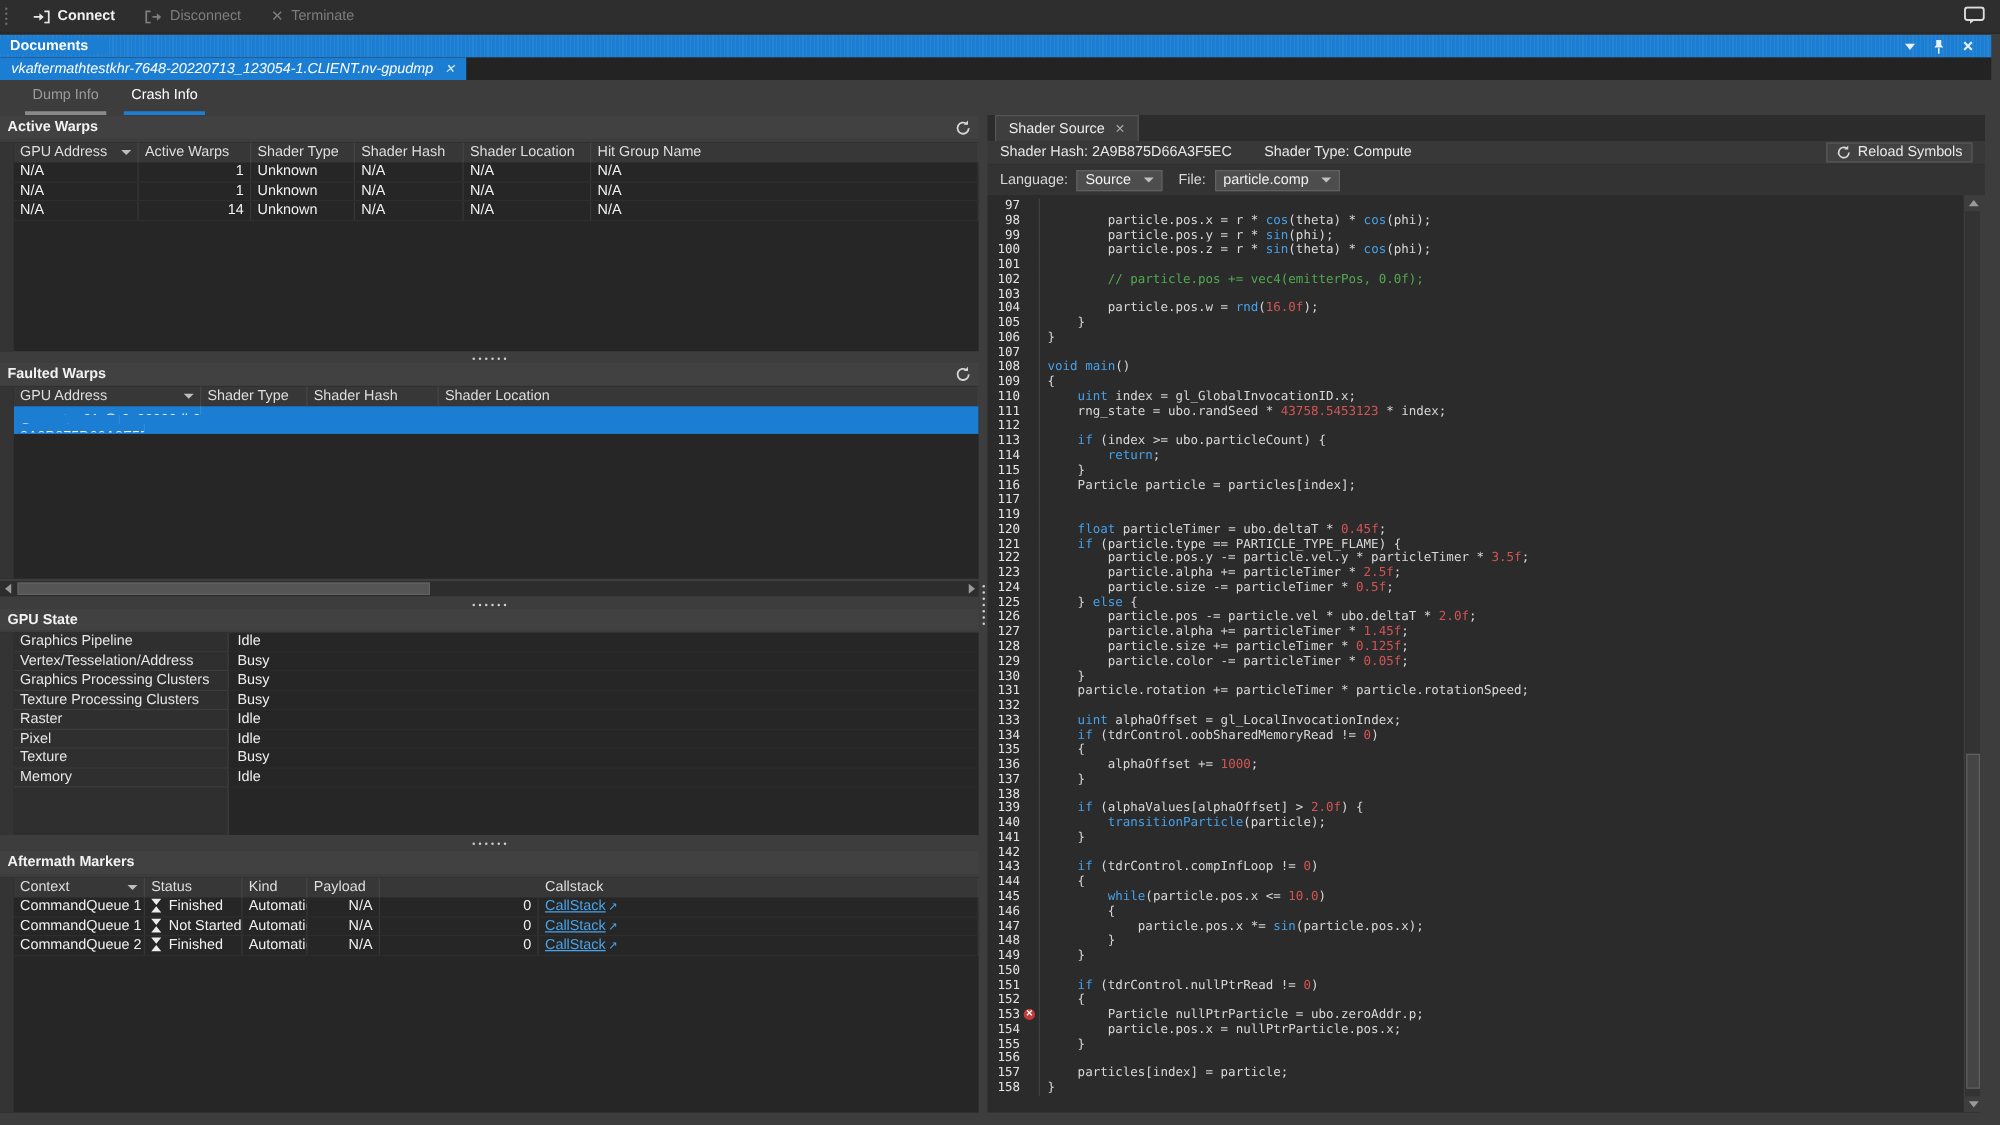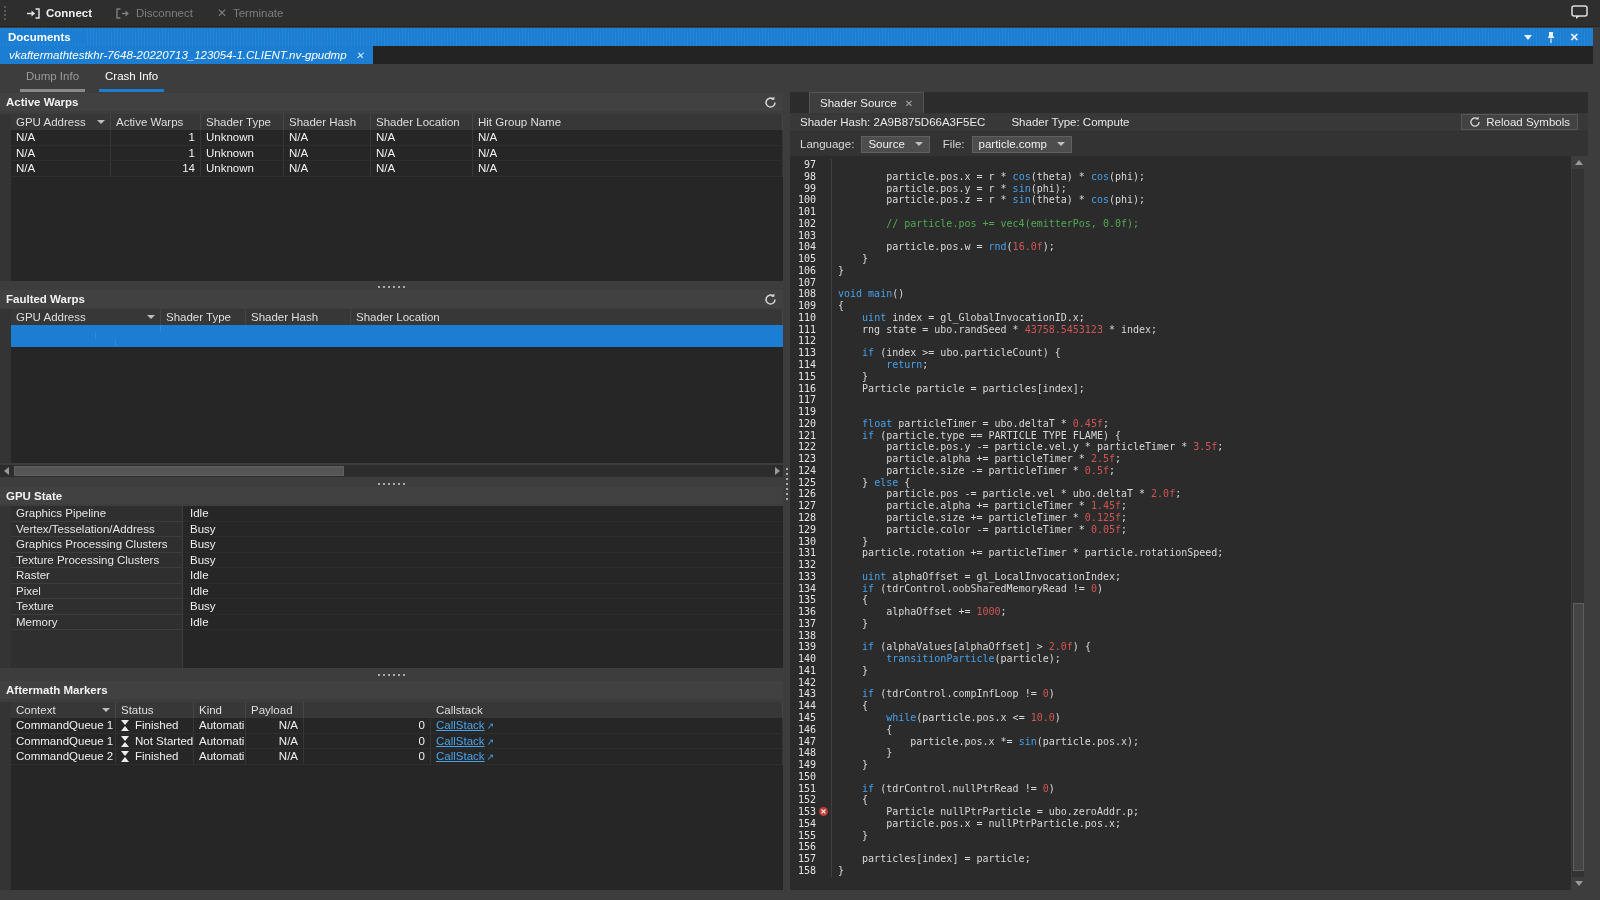--- a/index.html
+++ b/index.html
@@ -73,21 +73,21 @@
   .hscroll { position:absolute; left:0; width:783px; height:12px; background:#2d2d2d; }
   .hs-arrow { position:absolute; top:0; width:12px; height:12px; background:#2d2d2d; display:flex; align-items:center; justify-content:center; }
   .tri-l { width:0; height:0; border-top:4px solid transparent; border-bottom:4px solid transparent; border-right:5px solid #9a9a9a; }
   .tri-r { width:0; height:0; border-top:4px solid transparent; border-bottom:4px solid transparent; border-left:5px solid #9a9a9a; }
   .tri-u { width:0; height:0; border-left:4px solid transparent; border-right:4px solid transparent; border-bottom:5px solid #9a9a9a; }
   .tri-d { width:0; height:0; border-left:4px solid transparent; border-right:4px solid transparent; border-top:5px solid #9a9a9a; }
   .hs-thumb { position:absolute; top:1px; height:10px; background:#555; border:1px solid #616161; }
   
   #right { position:absolute; left:790px; top:64px; width:798px; height:826px; }
   #shader-tabstrip { position:absolute; left:0; top:28px; width:798px; height:21px; background:#2c2c2c; display:flex; }
-  #shader-tab { background:#3e3e3e; border:1px solid #545454; border-bottom:none; margin-left:19px;
+  #shader-tab { background:#3e3e3e; border:1px solid #545454; border-bottom:none; margin-left:6px;
     display:flex; align-items:center; gap:8px; padding:0 10px; color:#ececec; }
   #shader-tab .close { color:#a8a8a8; font-size:10px; }
   #shader-infobar { position:absolute; left:0; top:49px; width:798px; height:19px; background:#383838;
     display:flex; align-items:center; padding:0 10px; gap:26px; border-bottom:1px solid #313131; }
   #reload-btn { margin-left:auto; display:flex; align-items:center; gap:5px; background:#424242;
     border:1px solid #585858; padding:1px 7px; height:16px; color:#e8e8e8; }
   #shader-controls { position:absolute; left:0; top:68px; width:798px; height:24px; background:#333333;
     display:flex; align-items:center; padding:0 10px; gap:7px; }
   .ddl { background:#4d4d4d; border:1px solid #606060; height:17px; display:flex; align-items:center;
     gap:10px; padding:0 6px; color:#f0f0f0; }

